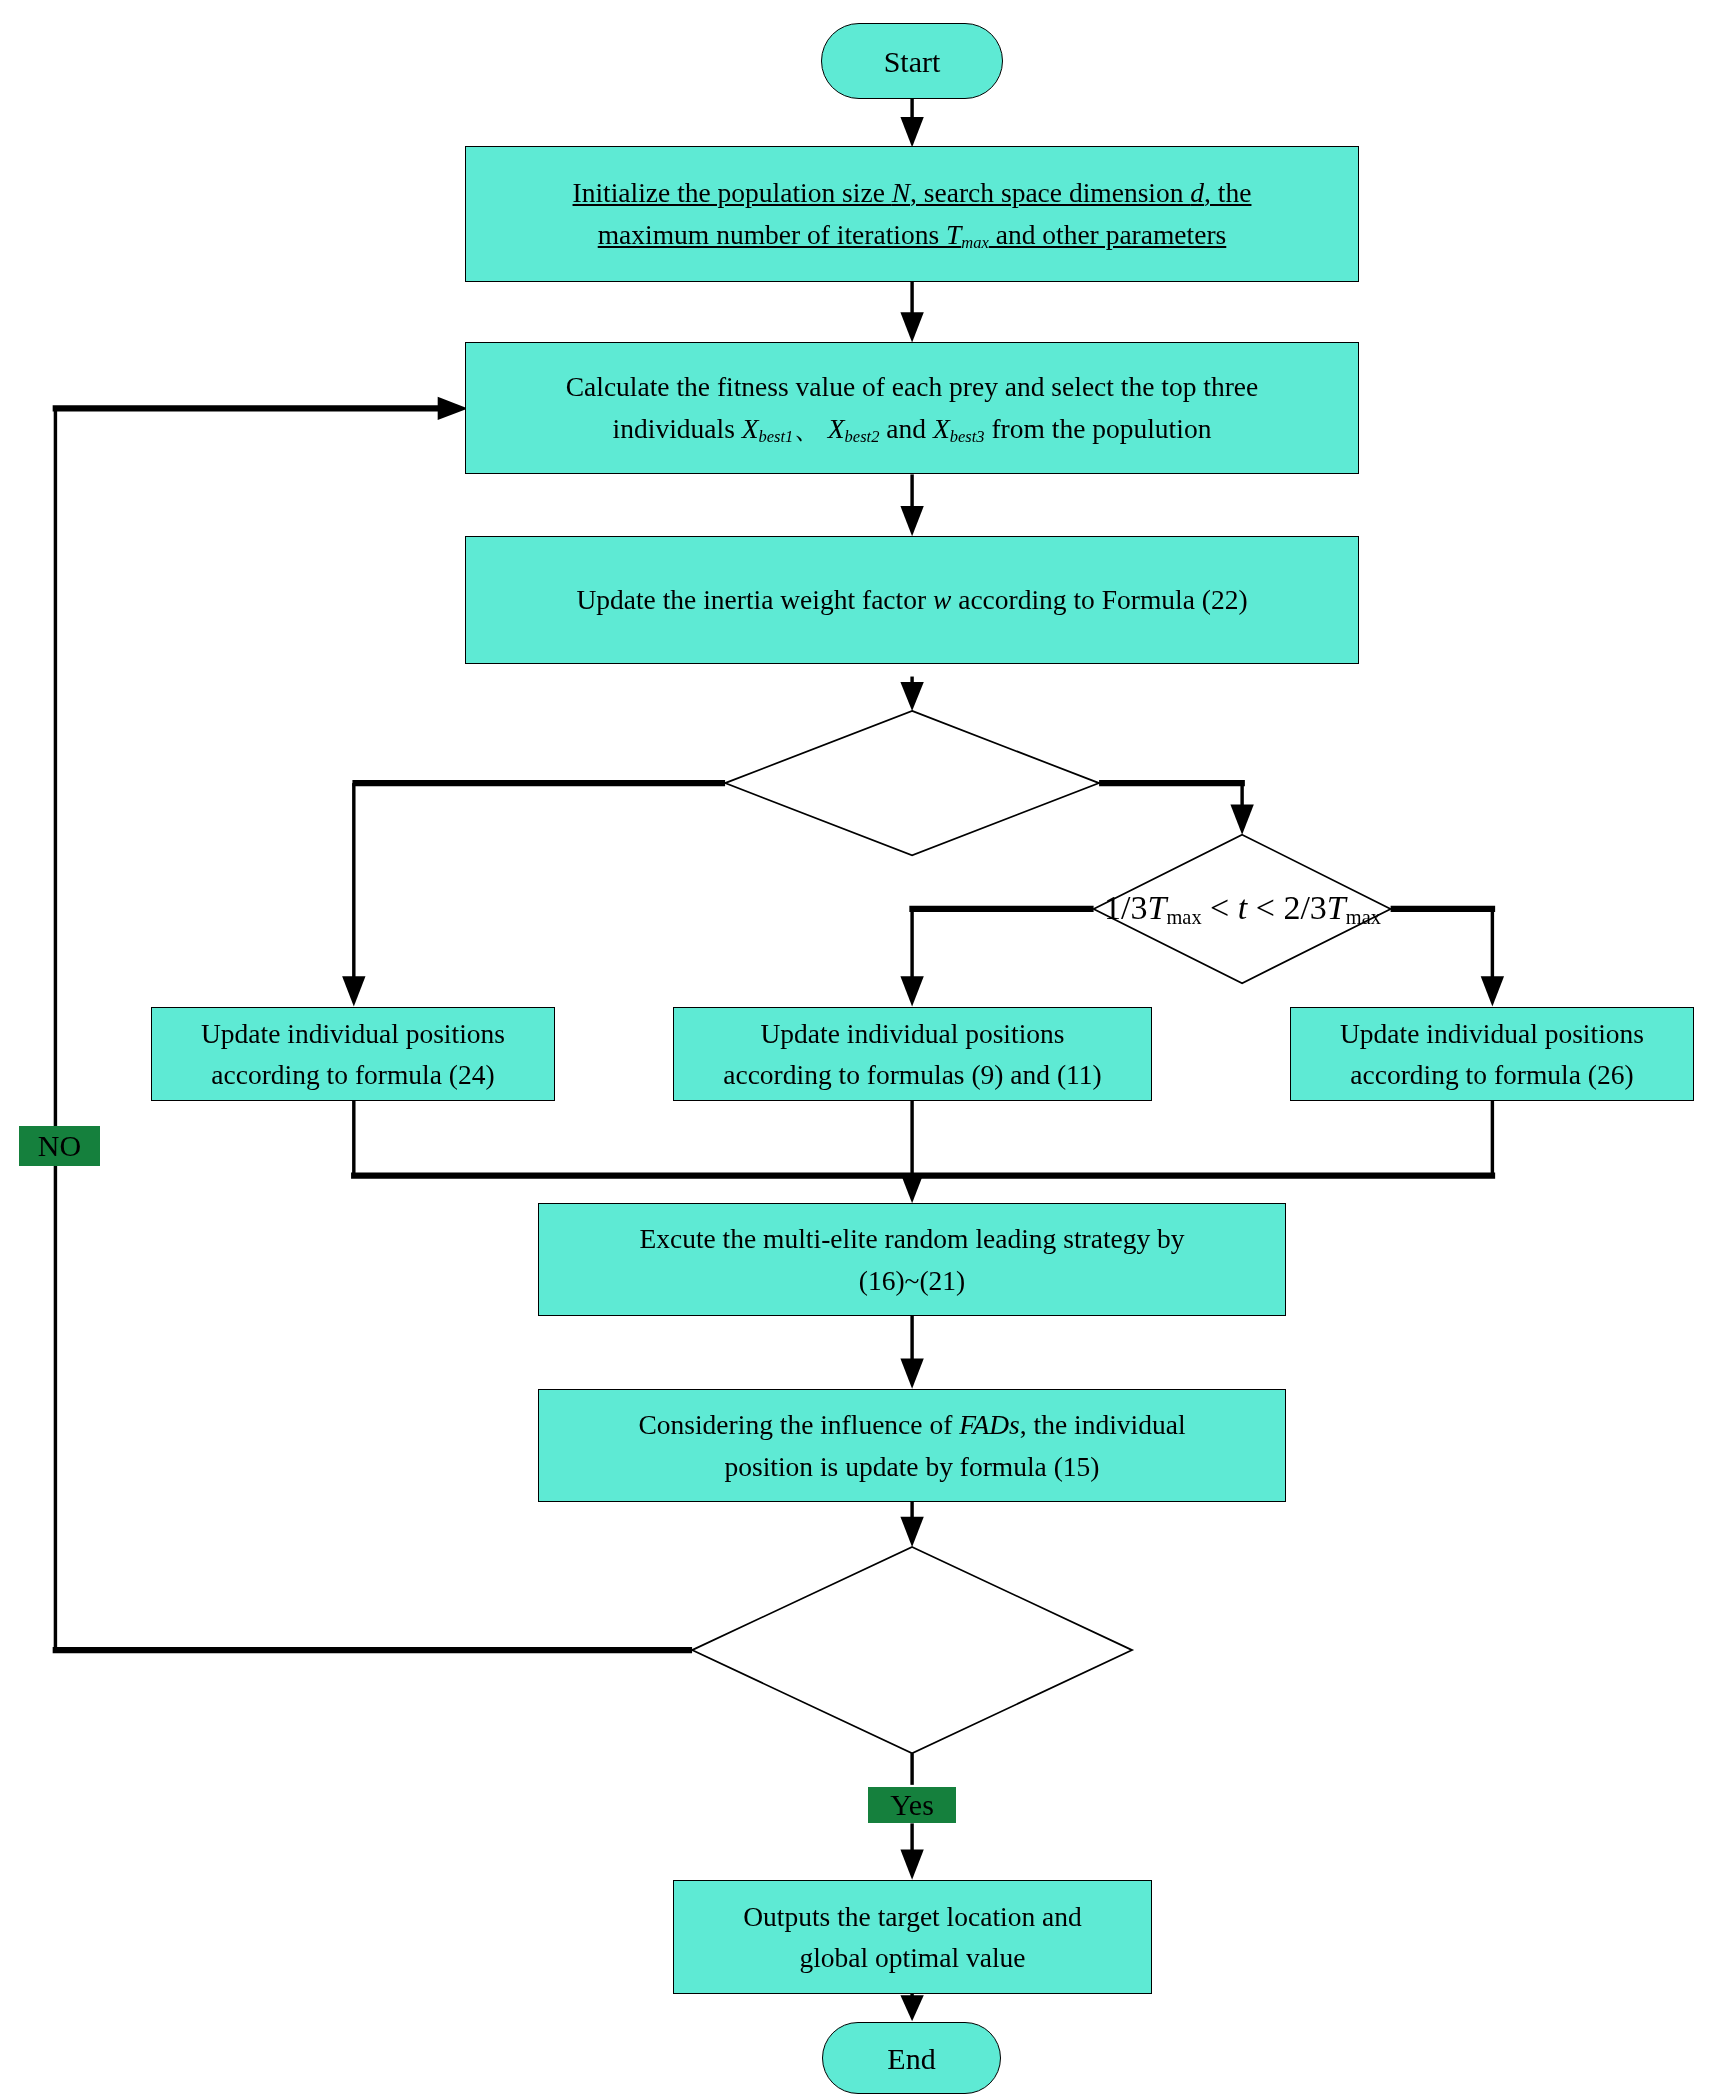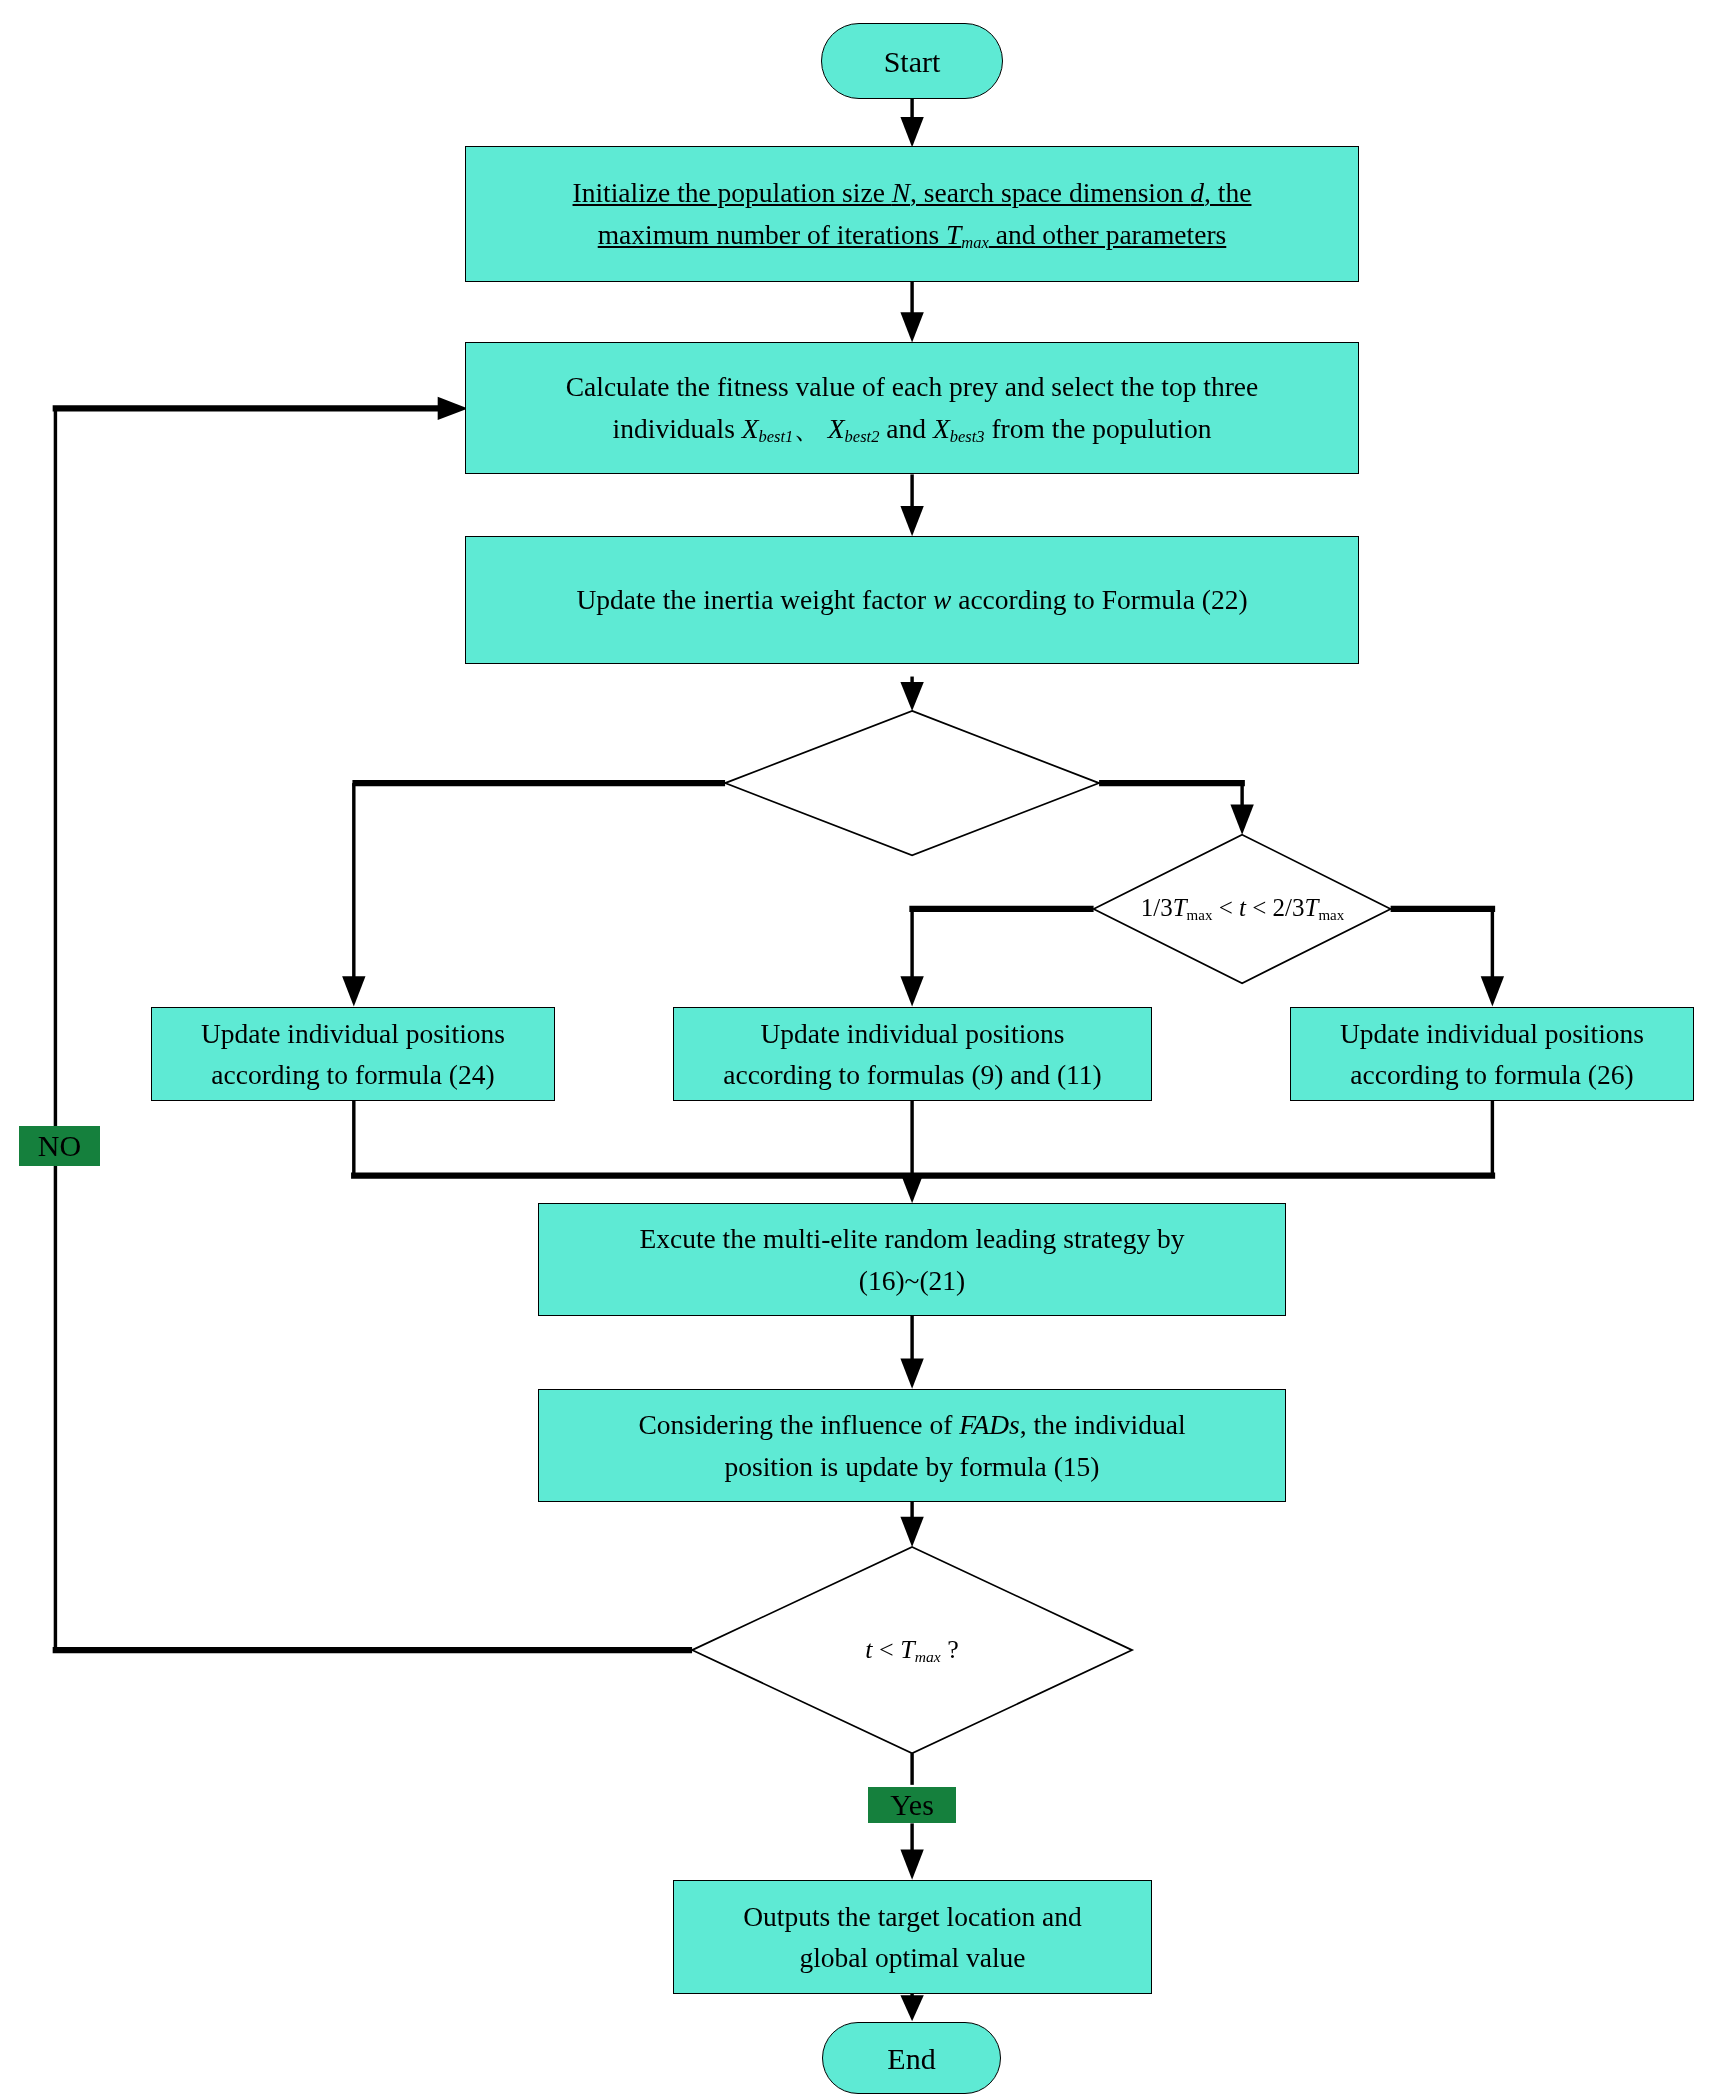--- a/index.html
+++ b/index.html
@@ -119,27 +119,24 @@
 
   <div class="box" style="left:465px; top:342px; width:894px; height:132px;">
     <span><span>Calculate the fitness value of each prey and select the top three</span><br><span>individuals </span><span class="it">X</span><span class="it sub">best1</span><span>、 </span><span class="it">X</span><span class="it sub">best2</span><span> and </span><span class="it">X</span><span class="it sub">best3</span><span> from the populution</span></span>
   </div>
 
   <div class="box" style="left:465px; top:536px; width:894px; height:128px;">
     <span><span>Update the inertia weight factor </span><span class="it">w</span><span> according to Formula (22)</span></span>
   </div>
 
 
-  <div class="dtext" style="left:1080px; top:872px; width:325px; height:74px; font-size:25px;font-family:Liberation Serif, serif;">
+  <div class="dtext" style="left:1080px; top:872px; width:325px; height:74px; font-size:34px;font-family:Liberation Serif, serif;">
     <span><span>1/3</span><span class="it">T</span><span class="sub">max</span><span> &lt; </span><span class="it">t</span><span> &lt; 2/3</span><span class="it">T</span><span class="sub">max</span></span>
   </div>
 
-  <div class="dtext" style="left:692px; top:1613px; width:440px; height:74px;">
-    <span><span class="it">t</span><span> &lt; </span><span class="it">T</span><span class="it sub">max</span><span> ?</span></span>
-  </div>
 
   <div class="box" style="left:151px; top:1007px; width:404px; height:94px;">
     <span><span>Update individual positions</span><br><span>according to formula (24)</span></span>
   </div>
 
   <div class="box" style="left:673px; top:1007px; width:479px; height:94px;">
     <span><span>Update individual positions</span><br><span>according to formulas (9) and (11)</span></span>
   </div>
 
   <div class="box" style="left:1290px; top:1007px; width:404px; height:94px;">

